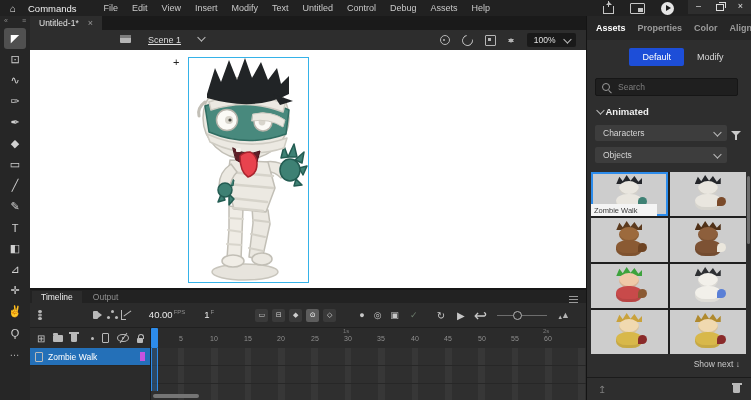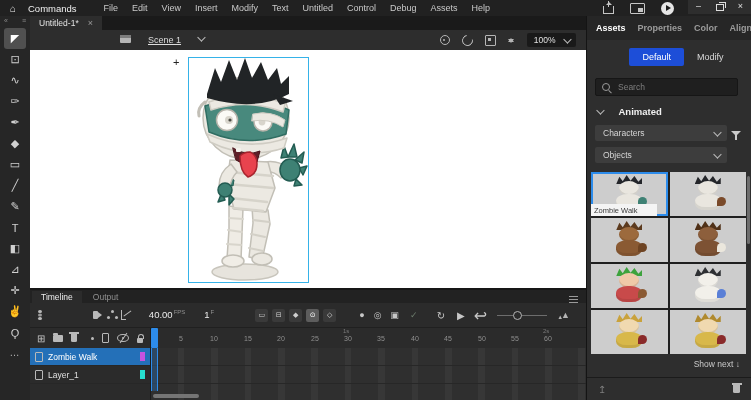--- a/index.html
+++ b/index.html
@@ -126,21 +126,21 @@
   .rp-tab.active{color:#fff;font-weight:bold;}
   .seg{display:flex;justify-content:center;align-items:center;height:34px;}
   .seg-btn{padding:4px 13px;font-size:9px;color:#d9d9d9;border-radius:2px;}
   .seg-btn.active{background:#1d4ed8;color:#fff;margin-left:28px;}
   .search-row{display:flex;align-items:center;gap:7px;padding:3px 8px;height:20px;}
   .search-box{flex:1;display:flex;align-items:center;gap:6px;background:#1f1f1f;border:1px solid #161616;border-radius:2px;height:16px;padding:0 6px;}
   .i-search{width:6px;height:6px;border:1.2px solid #9a9a9a;border-radius:50%;flex:0 0 auto;}
   .i-search::after{content:"";position:absolute;left:5.5px;top:5.5px;width:4px;height:1.2px;background:#9a9a9a;transform:rotate(45deg);transform-origin:0 0;}
   .search-box input{flex:1;background:transparent;border:none;outline:none;color:#cfcfcf;font-size:8.5px;font-family:"Liberation Sans",sans-serif;min-width:0;}
   .search-box input::placeholder{color:#7e7e7e;}
-  .section-head{display:flex;align-items:center;gap:16px;padding:0 10px;height:22px;color:#f0f0f0;font-weight:bold;font-size:9.5px;}
+  .section-head{display:flex;align-items:center;gap:3px;padding:0 10px;height:22px;color:#f0f0f0;font-weight:bold;font-size:9.5px;}
   .dd-row{display:flex;align-items:center;gap:4px;padding:0 8px;height:22px;}
   .dropdown{flex:1;height:16px;background:#3d3d3d;border-radius:2px;display:flex;align-items:center;padding:0 8px;color:#d5d5d5;font-size:8.5px;}
   .dropdown .chev{margin-left:auto;}
   .i-funnel{width:0;height:0;border-left:5px solid transparent;border-right:5px solid transparent;border-top:5px solid #c9c9c9;margin-right:2px;}
   .i-funnel::after{content:"";position:absolute;left:-1px;top:-1px;width:2px;height:5px;background:#c9c9c9;}
   .dd-row.objects{padding-right:24px;}
   .thumb-grid{display:grid;grid-template-columns:1fr 1fr;gap:2px;margin:6px 5px 0 4px;background:#1f1f1f;}
   .thumb-cell{height:44px;background:#cdcdcd;position:relative;overflow:hidden;}
   .thumb-cell.selected{outline:2px solid #2d8ceb;outline-offset:-2px;}
   .thumb-art{position:absolute;inset:0;}
@@ -349,25 +349,20 @@
             <span class="ic i-lock"></span>
           </div>
           <div class="layer-rows">
 
               <div class="layer-row selected">
                 <span class="ic i-page"></span>
                 <span class="layer-name">Zombie Walk</span>
                 <span class="swatch" style="background:#c653e0"></span>
               </div>
 
-              <div class="layer-row">
-                <span class="ic i-page"></span>
-                <span class="layer-name">Layer_1</span>
-                <span class="swatch" style="background:#27e0cf"></span>
-              </div>
             </div>
         </div>
         <div class="frames-col">
           <div class="ruler">
             <span>
               
             <span class="ruler-num" style="left:23px">5</span><span class="ruler-num" style="left:56px">10</span><span class="ruler-num" style="left:90px">15</span><span class="ruler-num" style="left:123px">20</span><span class="ruler-num" style="left:157px">25</span><span class="ruler-num" style="left:190px">30</span><span class="ruler-num" style="left:223px">35</span><span class="ruler-num" style="left:257px">40</span><span class="ruler-num" style="left:290px">45</span><span class="ruler-num" style="left:324px">50</span><span class="ruler-num" style="left:357px">55</span><span class="ruler-num" style="left:390px">60</span></span>
             <span>
               
             <span class="sec-label" style="left:192px">1s</span><span class="sec-label" style="left:392px">2s</span></span>

